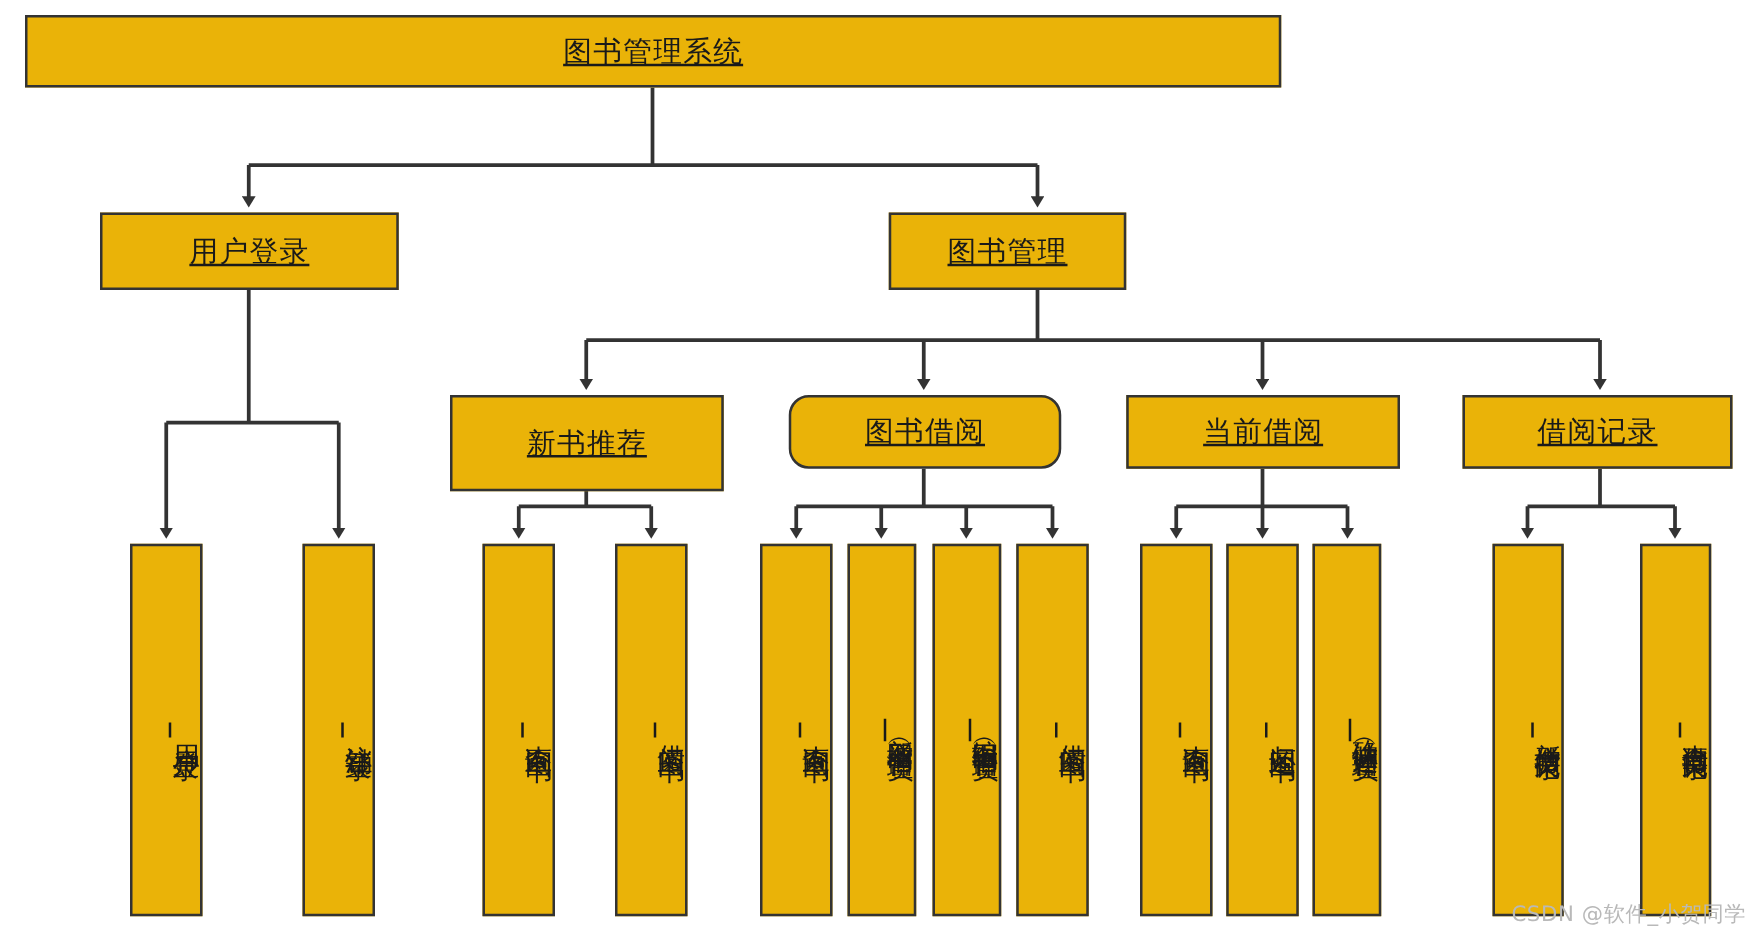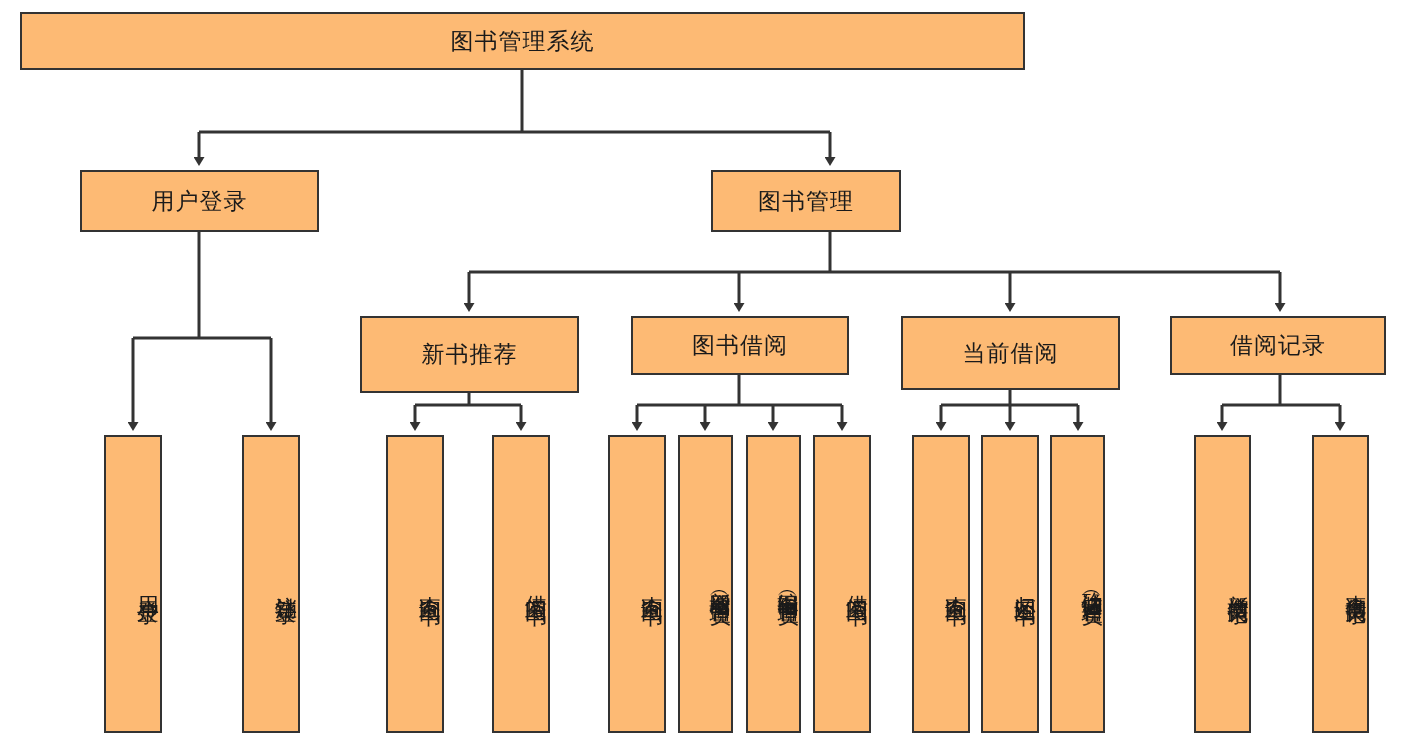--- a/index.html
+++ b/index.html
@@ -21,25 +21,26 @@
     position: absolute;
     left: 0;
     top: 0;
     width: 1405px;
     height: 747px;
   }
   .node {
     position: absolute;
     box-sizing: border-box;
     border: 2px solid #333333;
-    background: #fdba74;
+    background: #eab308;
     display: flex;
     align-items: center;
     justify-content: center;
     color: #1a1a1a;
+    text-decoration: underline;
   }
   .node.horiz {
     font-size: 23px;
     letter-spacing: 1px;
   }
   .node.vert {
     writing-mode: vertical-rl;
     text-orientation: upright;
     font-size: 22px;
     letter-spacing: 3px;
@@ -117,35 +118,36 @@
       <path d="M1340,405 L1340,423" marker-end="url(#arrow)"></path>
     </g>
   </svg>
 
   <div class="node horiz" style="left:20px; top:12px; width:1005px; height:58px;">图书管理系统</div>
 
   <div class="node horiz" style="left:80px; top:170px; width:239px; height:62px;">用户登录</div>
   <div class="node horiz" style="left:711px; top:170px; width:190px; height:62px;">图书管理</div>
 
   <div class="node horiz" style="left:360px; top:316px; width:219px; height:77px;">新书推荐</div>
-  <div class="node horiz" style="left:631px; top:316px; width:218px; height:59px;">图书借阅</div>
-  <div class="node horiz" style="left:901px; top:316px; width:219px; height:74px;">当前借阅</div>
+  <div class="node horiz" style="left:631px; top:316px; width:218px; height:59px;border-radius:16px;">图书借阅</div>
+  <div class="node horiz" style="left:901px; top:316px; width:219px; height:59px;">当前借阅</div>
   <div class="node horiz" style="left:1170px; top:316px; width:216px; height:59px;">借阅记录</div>
 
   <div class="node vert" style="left:104px; top:435px; width:58px; height:298px;">用户登录</div>
   <div class="node vert" style="left:242px; top:435px; width:58px; height:298px;">注销登录</div>
 
   <div class="node vert" style="left:386px; top:435px; width:58px; height:298px;">查询图书</div>
   <div class="node vert" style="left:492px; top:435px; width:58px; height:298px;">借阅图书</div>
 
   <div class="node vert" style="left:608px; top:435px; width:58px; height:298px;">查询图书</div>
   <div class="node vert tall-text" style="left:678px; top:435px; width:55px; height:298px;">新增图书（管理员）</div>
   <div class="node vert tall-text" style="left:746px; top:435px; width:55px; height:298px;">编辑图书（管理员）</div>
   <div class="node vert" style="left:813px; top:435px; width:58px; height:298px;">借阅图书</div>
 
   <div class="node vert" style="left:912px; top:435px; width:58px; height:298px;">查询图书</div>
   <div class="node vert" style="left:981px; top:435px; width:58px; height:298px;">归还图书</div>
   <div class="node vert tall-text" style="left:1050px; top:435px; width:55px; height:298px;">确认归还（管理员）</div>
 
   <div class="node vert tall-text" style="left:1194px; top:435px; width:57px; height:298px;">新增借阅记录</div>
   <div class="node vert tall-text" style="left:1312px; top:435px; width:57px; height:298px;">查询借阅记录</div>
 
+  <div class="watermark">CSDN @软件_小贺同学</div>
 </div>
 
 </body></html>

